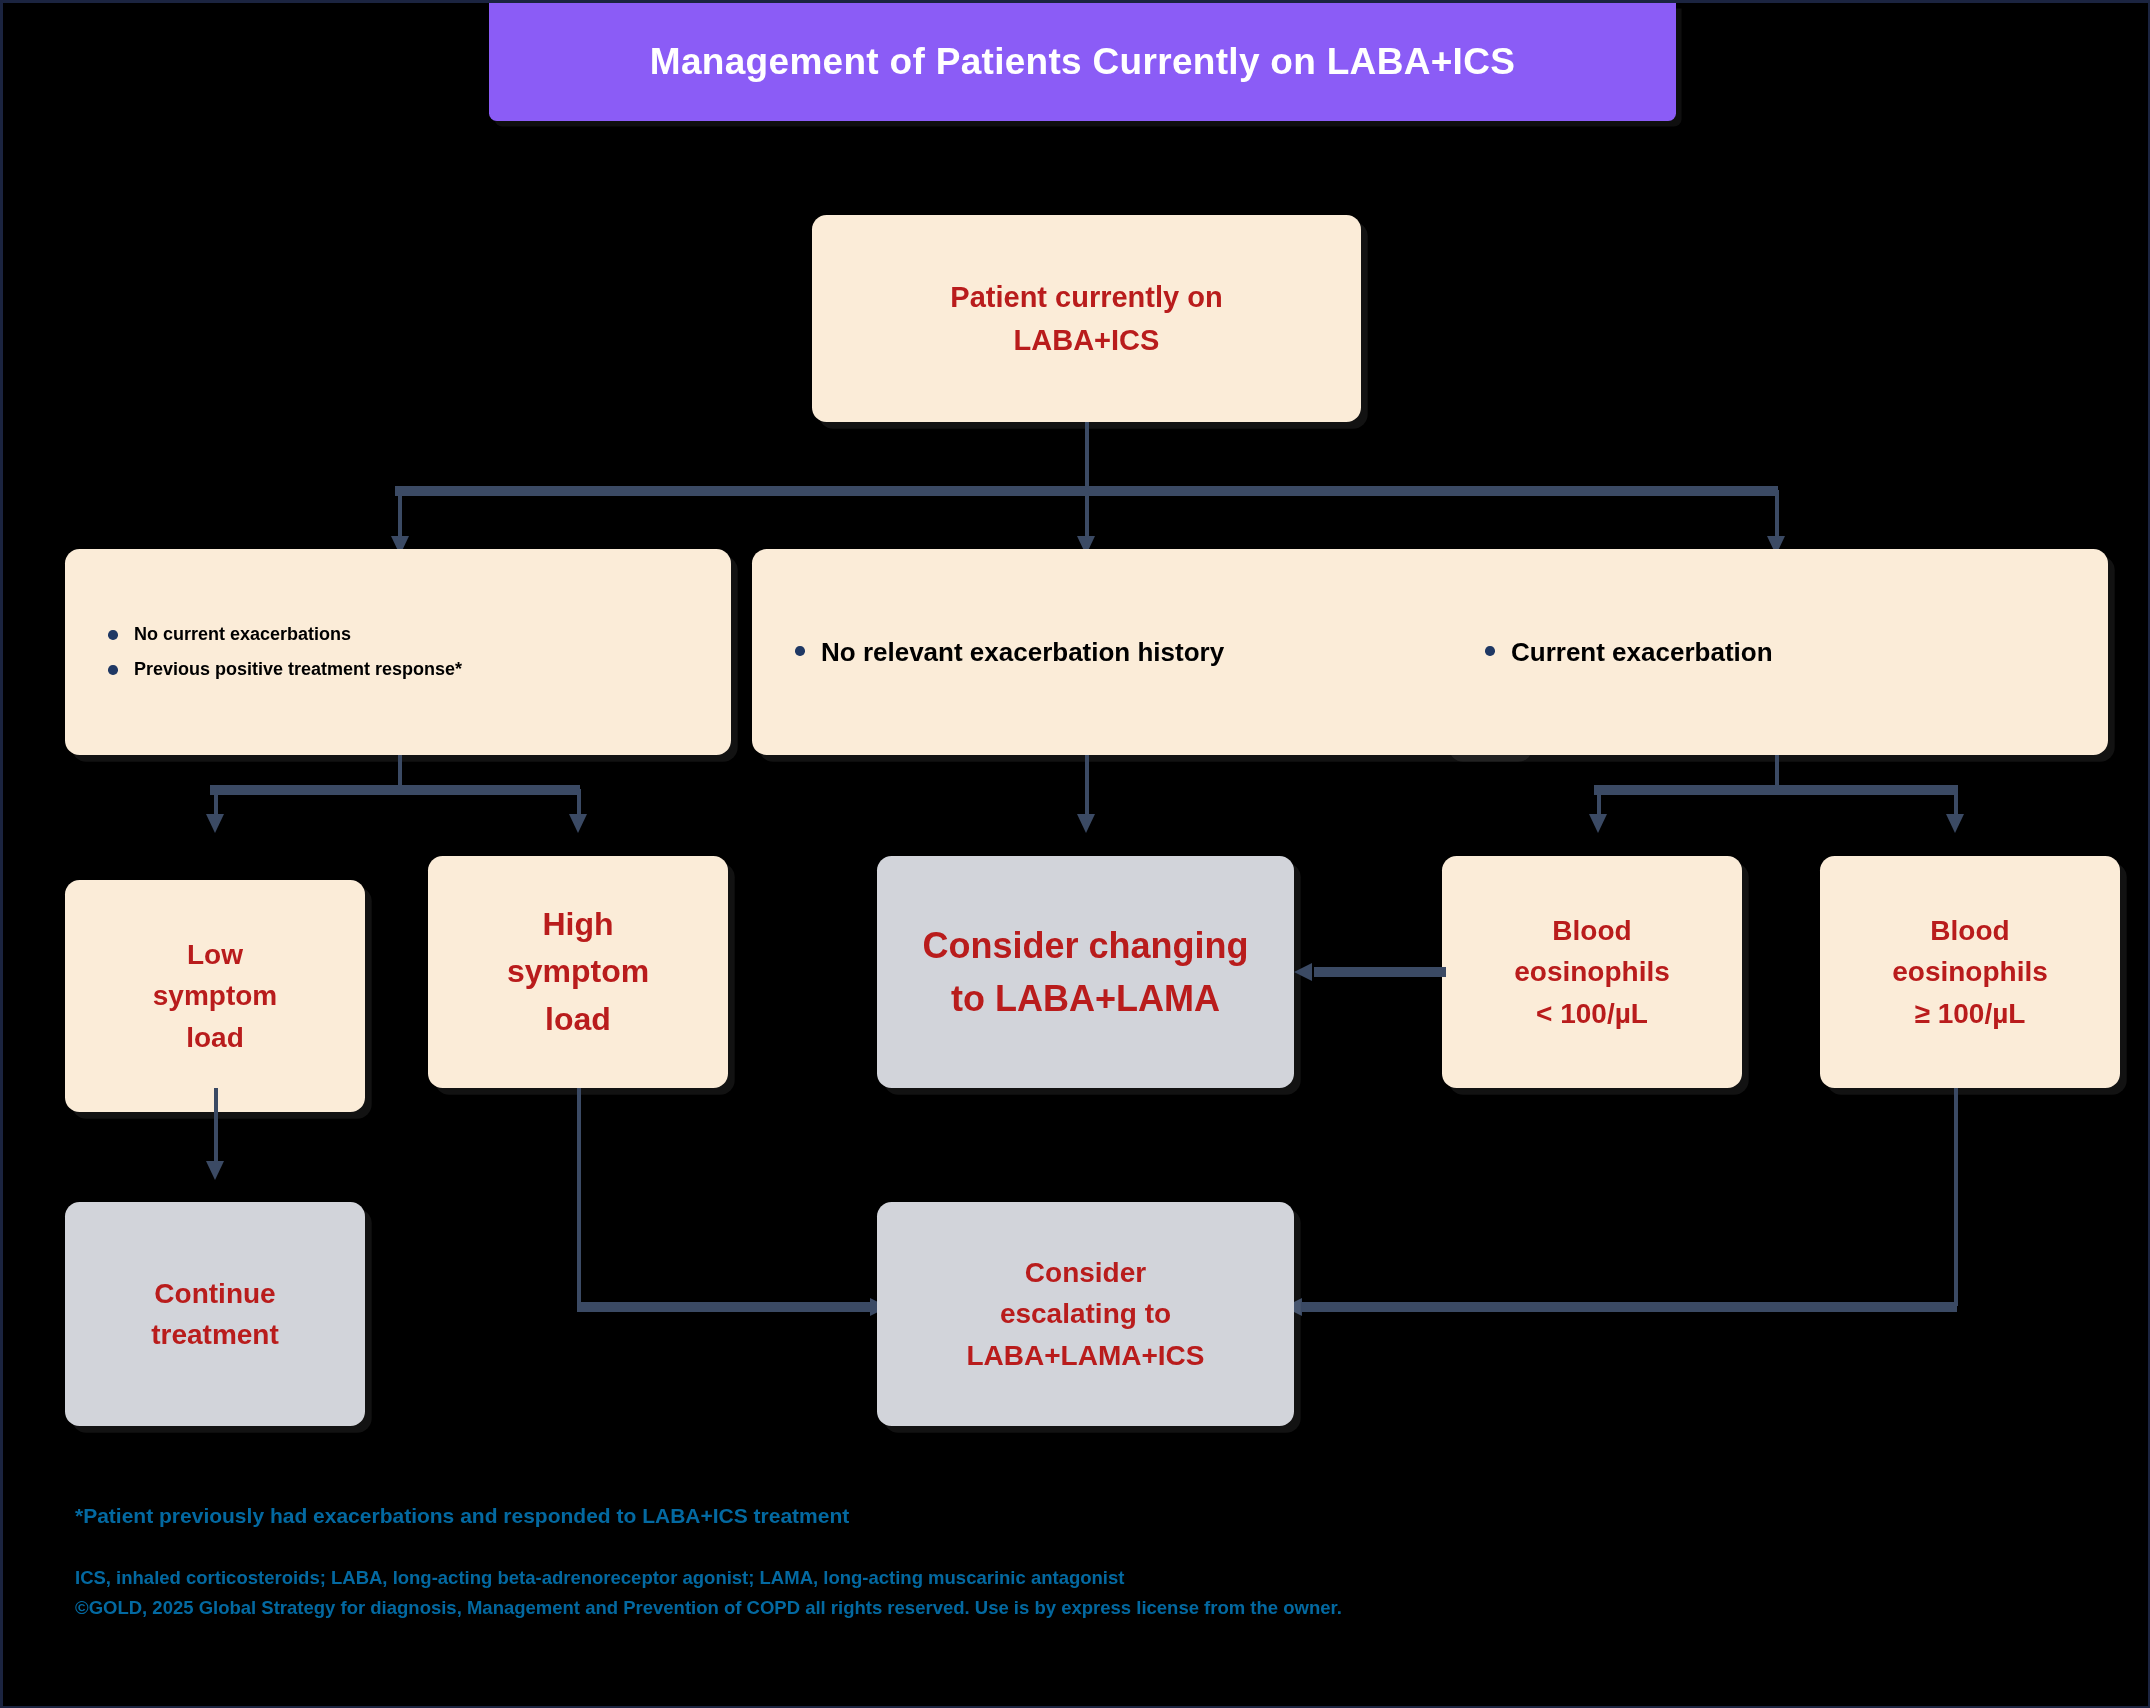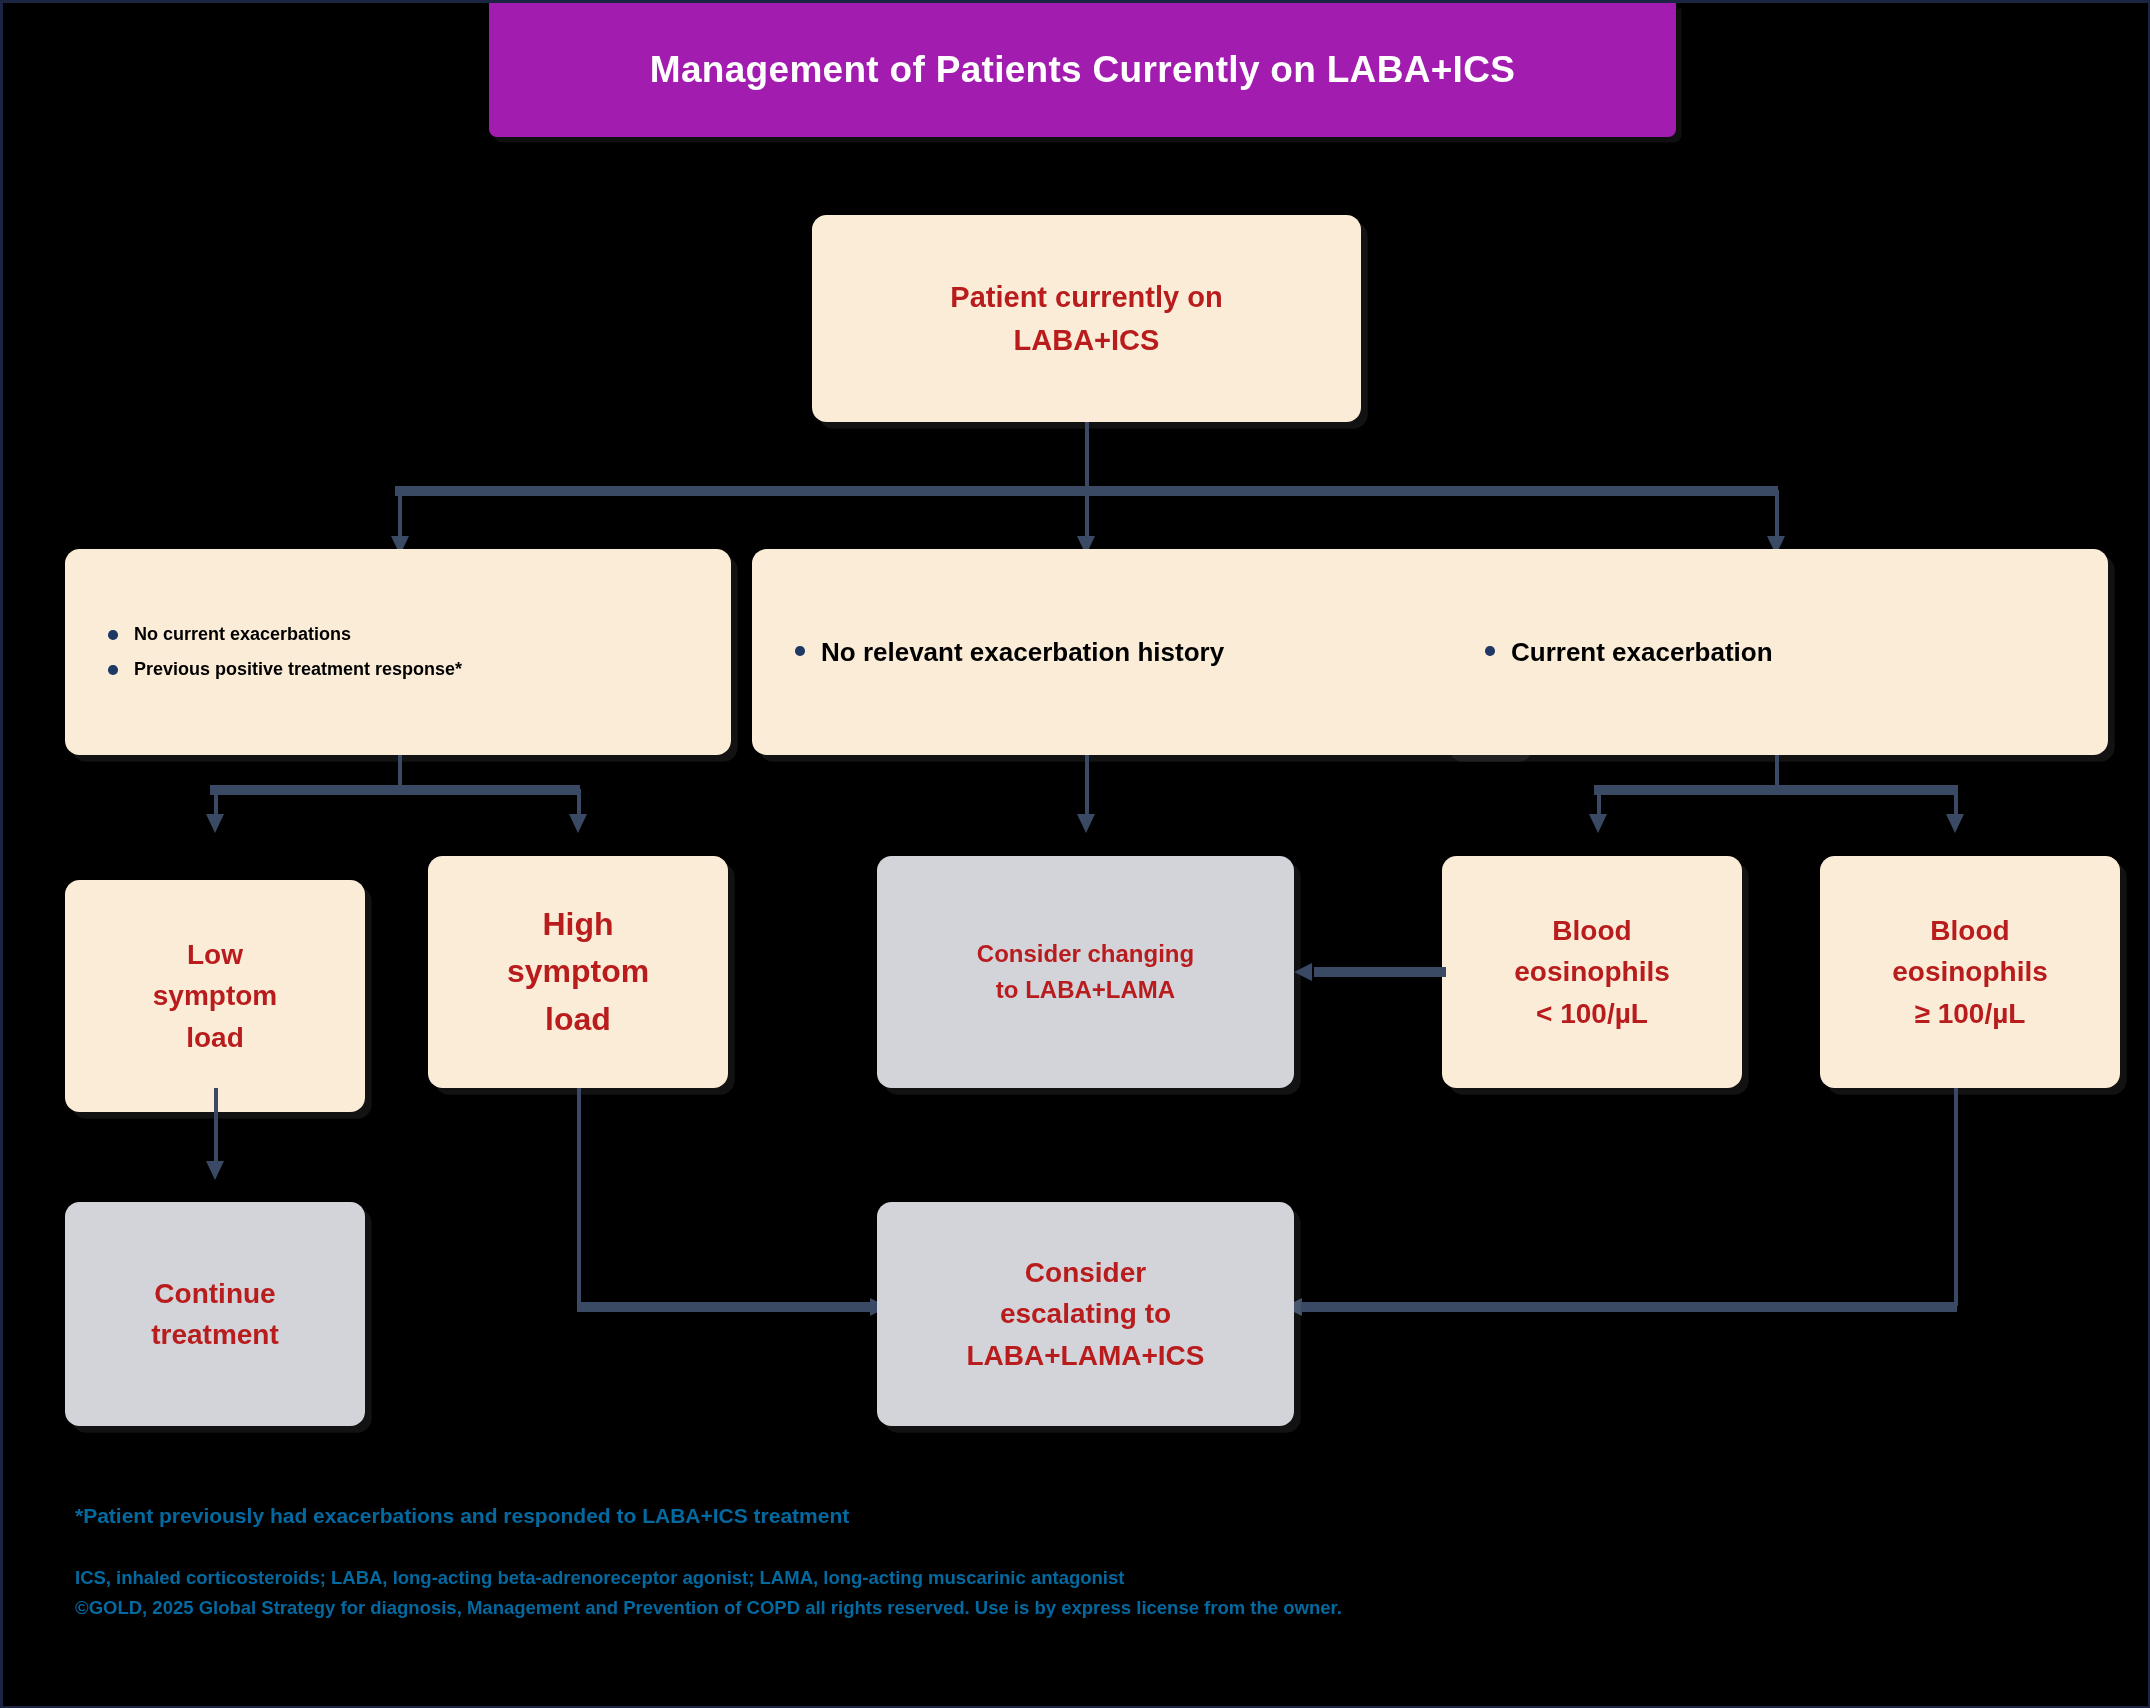--- a/index.html
+++ b/index.html
@@ -9,22 +9,22 @@
     overflow:hidden;
   }
   #stage{
     position:relative;width:2151px;height:1709px;background:#000000;
     box-sizing:border-box;
     border:3.4px solid #1b2440;
   }
 
   
   .title-banner{
-    position:absolute;left:486px;top:0px;width:1187px;height:134px;
-    background:#a21caf;
+    position:absolute;left:486px;top:0px;width:1187px;height:118px;
+    background:#8b5cf6;
     border-radius:0 0 7.8px 7.8px;
     display:flex;align-items:center;justify-content:center;
     box-shadow:5.6px 5.6px 0 rgba(255,255,255,0.06);
   }
   .title-banner .t{
     color:#ffffff;font-size:37px;font-weight:bold;letter-spacing:0.3px;
     text-align:center;white-space:nowrap;
   }
 
   
@@ -131,21 +131,21 @@
   </div>
 
   <div class="node cream center" id="n-high" style="left:425px;top:853px;width:300px;height:232px;">
     <div class="txt" style="font-size:32px;">High<br>symptom<br>load</div>
   </div>
 
   <div class="vline" style="left:1082px;top:752px;height:62px;"></div>
   <div class="arrow-down" style="left:1074px;top:811px;"></div>
 
   <div class="node gray center" id="n-change" style="left:874px;top:853px;width:417px;height:232px;">
-    <div class="txt" style="font-size:24px;">Consider changing<br>to LABA+LAMA</div>
+    <div class="txt" style="font-size:36px;">Consider changing<br>to LABA+LAMA</div>
   </div>
 
   <div class="vline" style="left:1772px;top:752px;height:34px;"></div>
   <div class="hbar" style="left:1591px;top:782px;width:364px;"></div>
   <div class="vline" style="left:1594px;top:786px;height:34px;"></div>
   <div class="vline" style="left:1951px;top:786px;height:34px;"></div>
   <div class="arrow-down" style="left:1586px;top:811px;"></div>
   <div class="arrow-down" style="left:1943px;top:811px;"></div>
 
   <div class="node cream center" id="n-eoslow" style="left:1439px;top:853px;width:300px;height:232px;">

